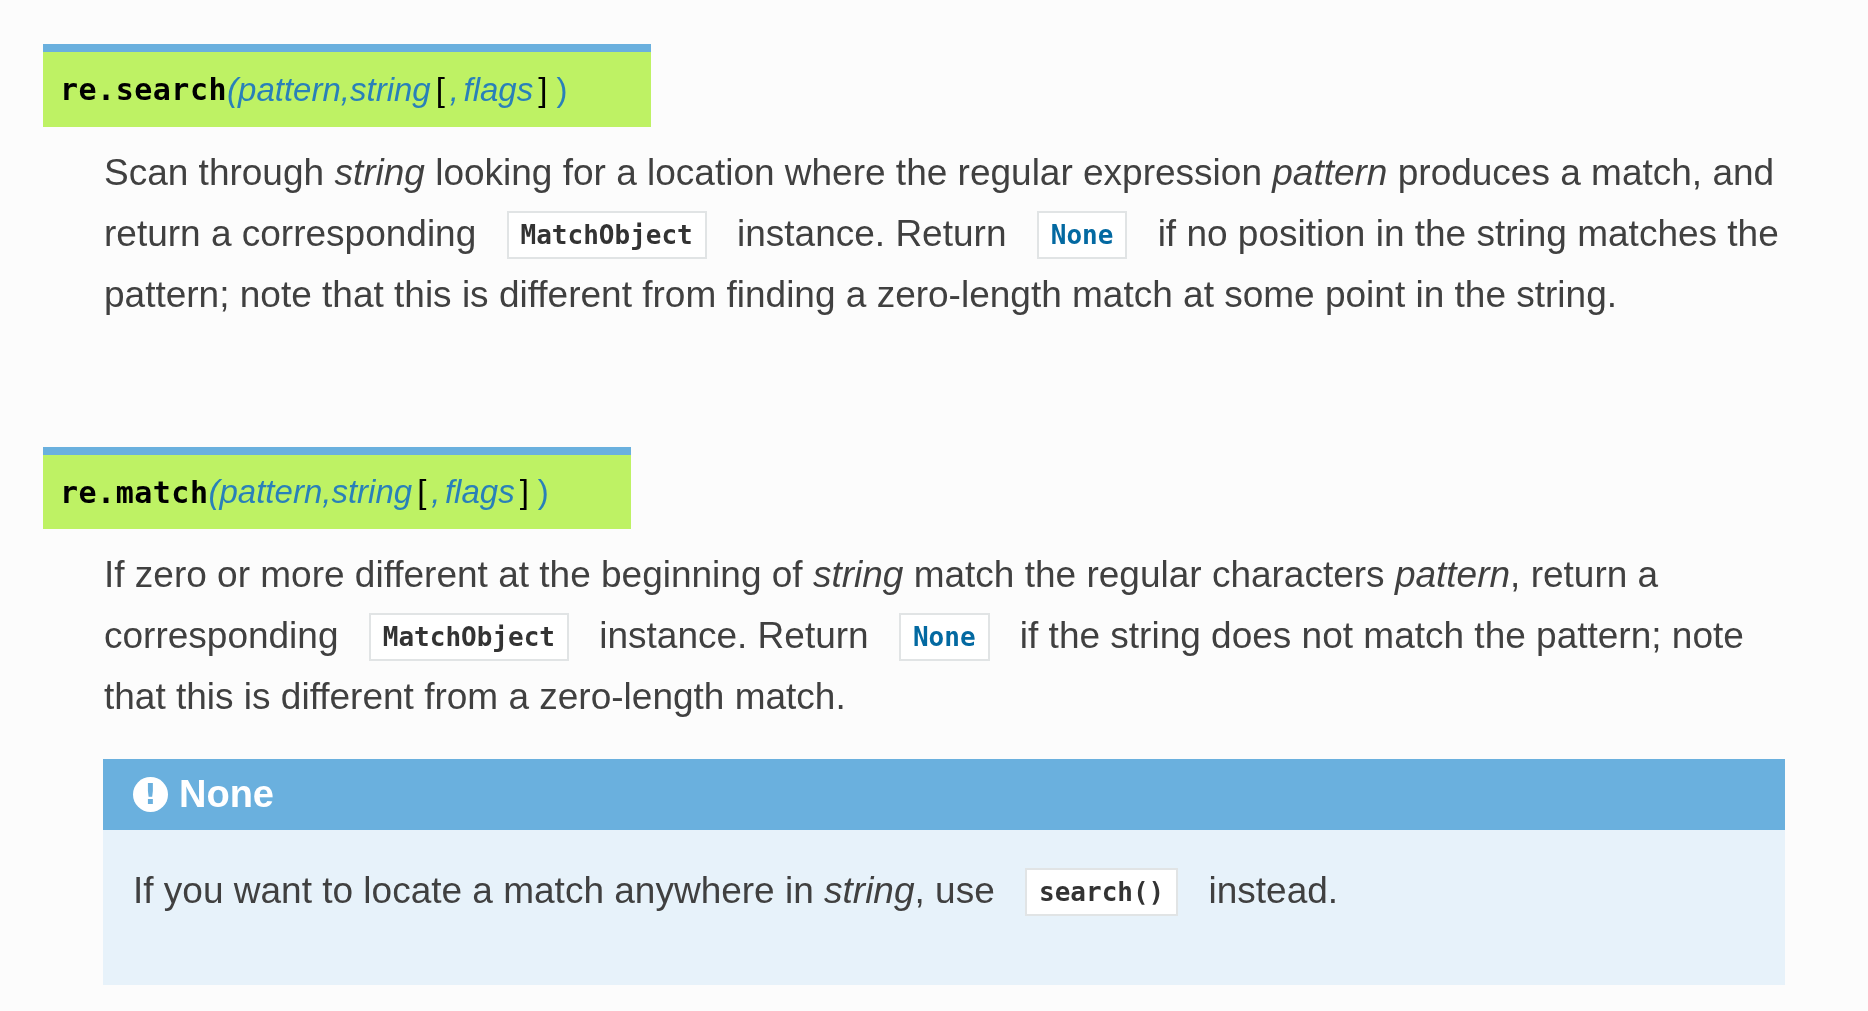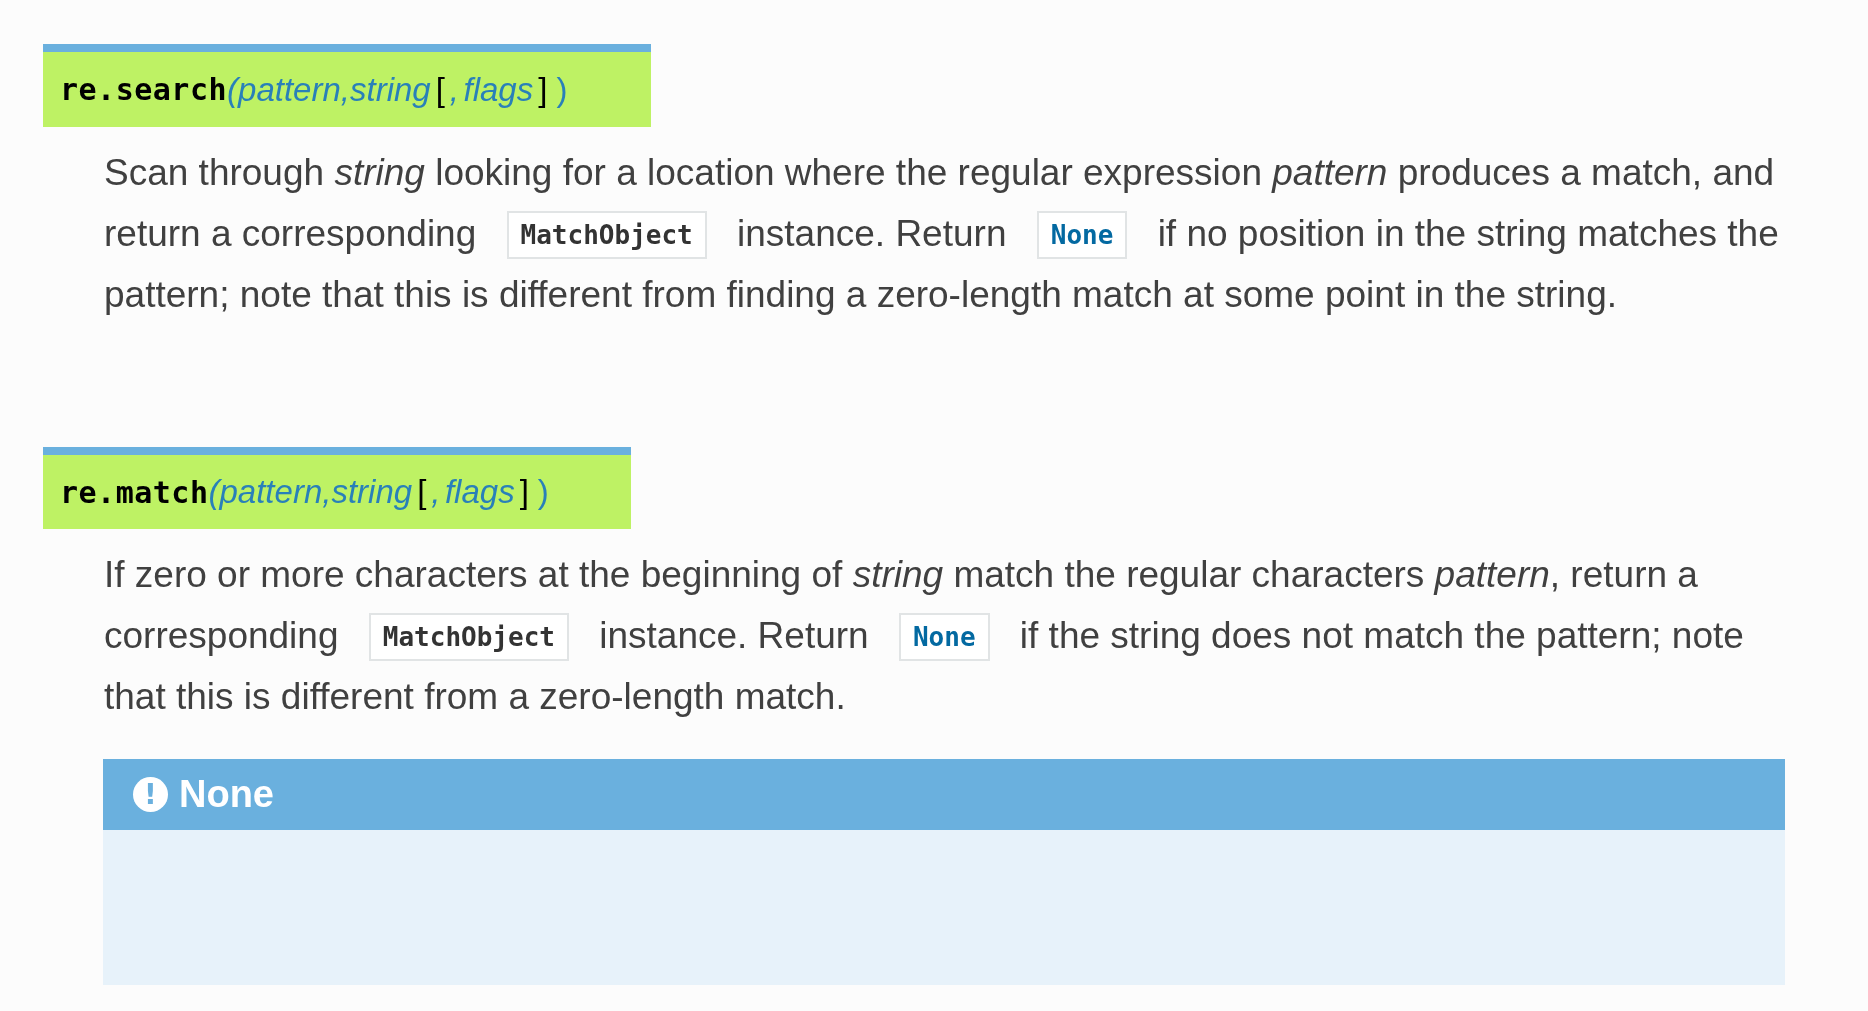--- a/index.html
+++ b/index.html
@@ -87,21 +87,24 @@
 
 <div class="para para-1">
   <span>Scan through </span><em>string</em><span> looking for a location where the regular expression </span><em>pattern</em><span> produces a match, and return a corresponding </span><code class="code">MatchObject</code><span> instance. Return </span><code class="code literal">None</code><span> if no position in the string matches the pattern; note that this is different from finding a zero-length match at some point in the string.</span>
 </div>
 
 <div class="sig sig-match">
   <span class="name">re.match</span><span class="paren">(</span><span class="param">pattern</span><span class="comma">, </span><span class="param">string</span><span class="bracket">[</span><span class="comma">,</span>&nbsp;<span class="param">flags</span><span class="bracket">]</span><span class="paren-close">)</span>
 </div>
 
 <div class="para para-2">
-  <span>If zero or more characters at the beginning of </span><em>string</em><span> match the regular characters </span><em>pattern</em><span>, return a corresponding </span><code class="code">MatchObject</code><span> instance. Return </span><code class="code literal">None</code><span> if the string does not match the pattern; note that this is different from a zero-length match.</span>
+  <span>If zero or more different at the beginning of </span><em>string</em><span> match the regular characters </span><em>pattern</em><span>, return a corresponding </span><code class="code">MatchObject</code><span> instance. Return </span><code class="code literal">None</code><span> if the string does not match the pattern; note that this is different from a zero-length match.</span>
 </div>
 
 <div class="note">
   <div class="note-header">
     <span class="note-icon">!</span>
     <span>None</span>
   </div>
+  <div class="note-body">
+    <span>If you want to locate a match anywhere in </span><em>string</em><span>, use </span><code class="code">search()</code><span> instead.</span>
+  </div>
 </div>
 
 </body></html>

